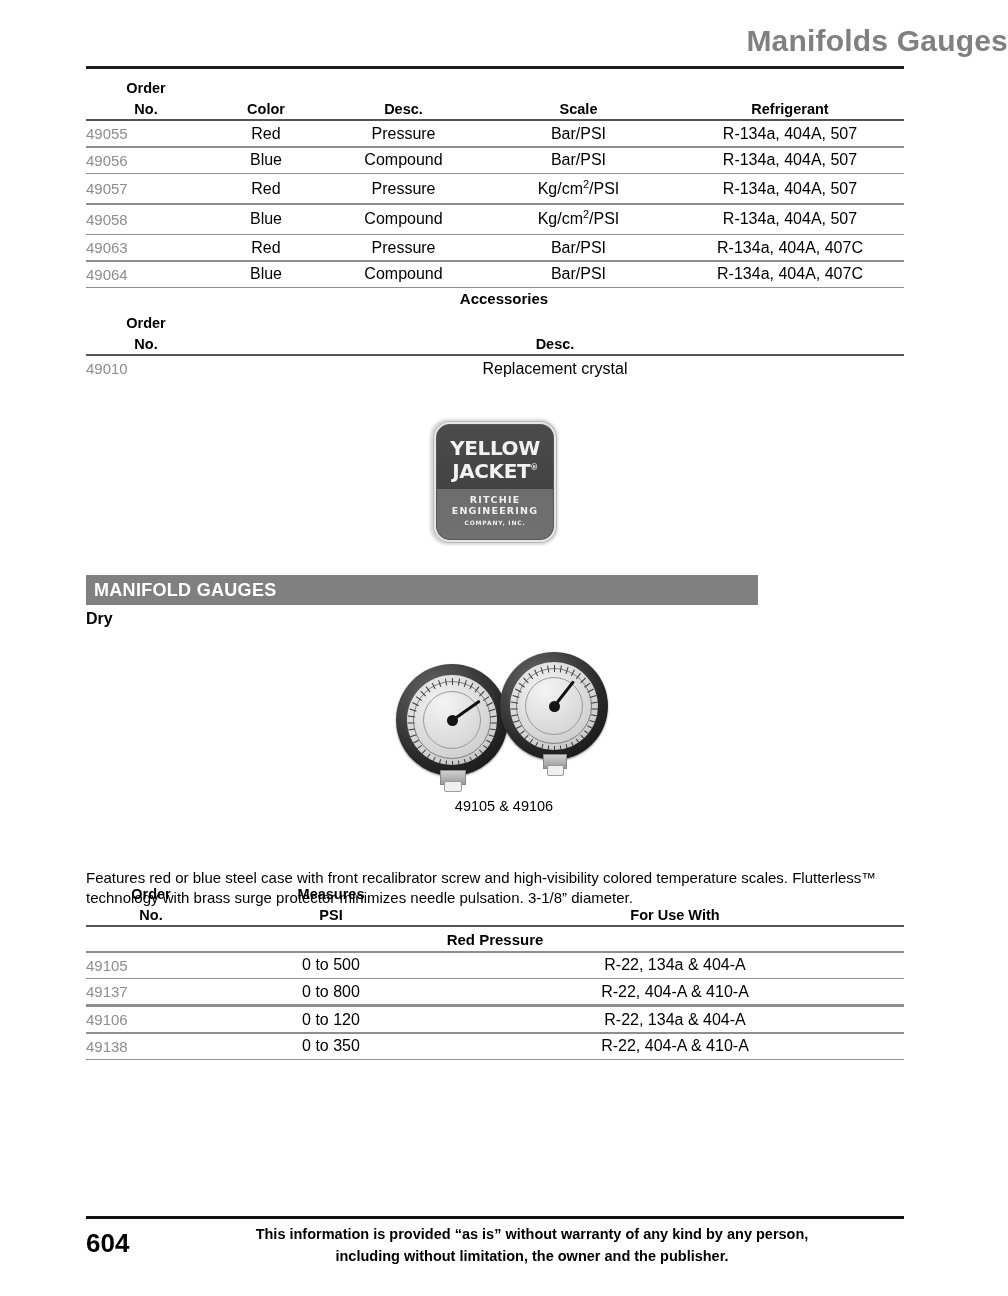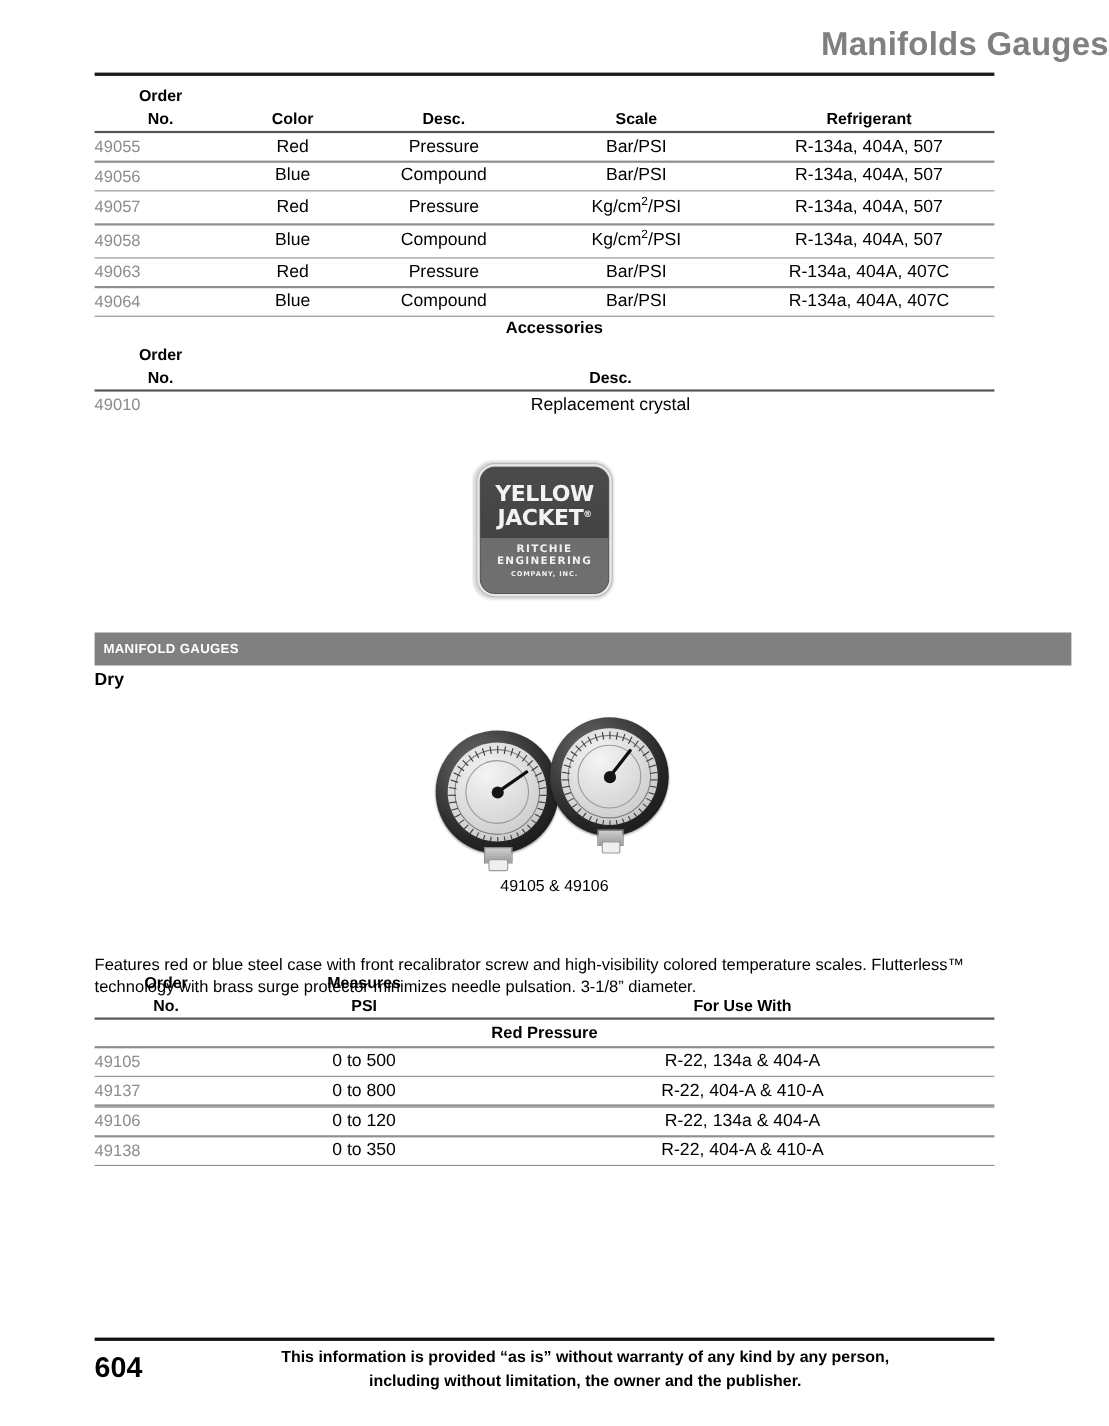--- a/index.html
+++ b/index.html
@@ -143,26 +143,26 @@
   }
   .logo-bottom .l1 { font-size: 9.5px; letter-spacing: 1.2px; display: block; }
   .logo-bottom .l2 { font-size: 9.5px; letter-spacing: 1.2px; display: block; }
   .logo-bottom .l3 { font-size: 6px; letter-spacing: 0.8px; display: block; margin-top: 3px; }
 
   
   .banner {
     position: absolute;
     left: 86px;
     top: 575px;
-    width: 888px;
+    width: 672px;
     height: 30px;
     background: #808080;
     color: #ffffff;
     font-weight: bold;
-    font-size: 12px;
+    font-size: 18px;
     letter-spacing: 0.3px;
     display: flex;
     align-items: center;
     padding-left: 8px;
     box-sizing: border-box;
   }
   .subhead {
     position: absolute;
     left: 86px;
     top: 610px;

